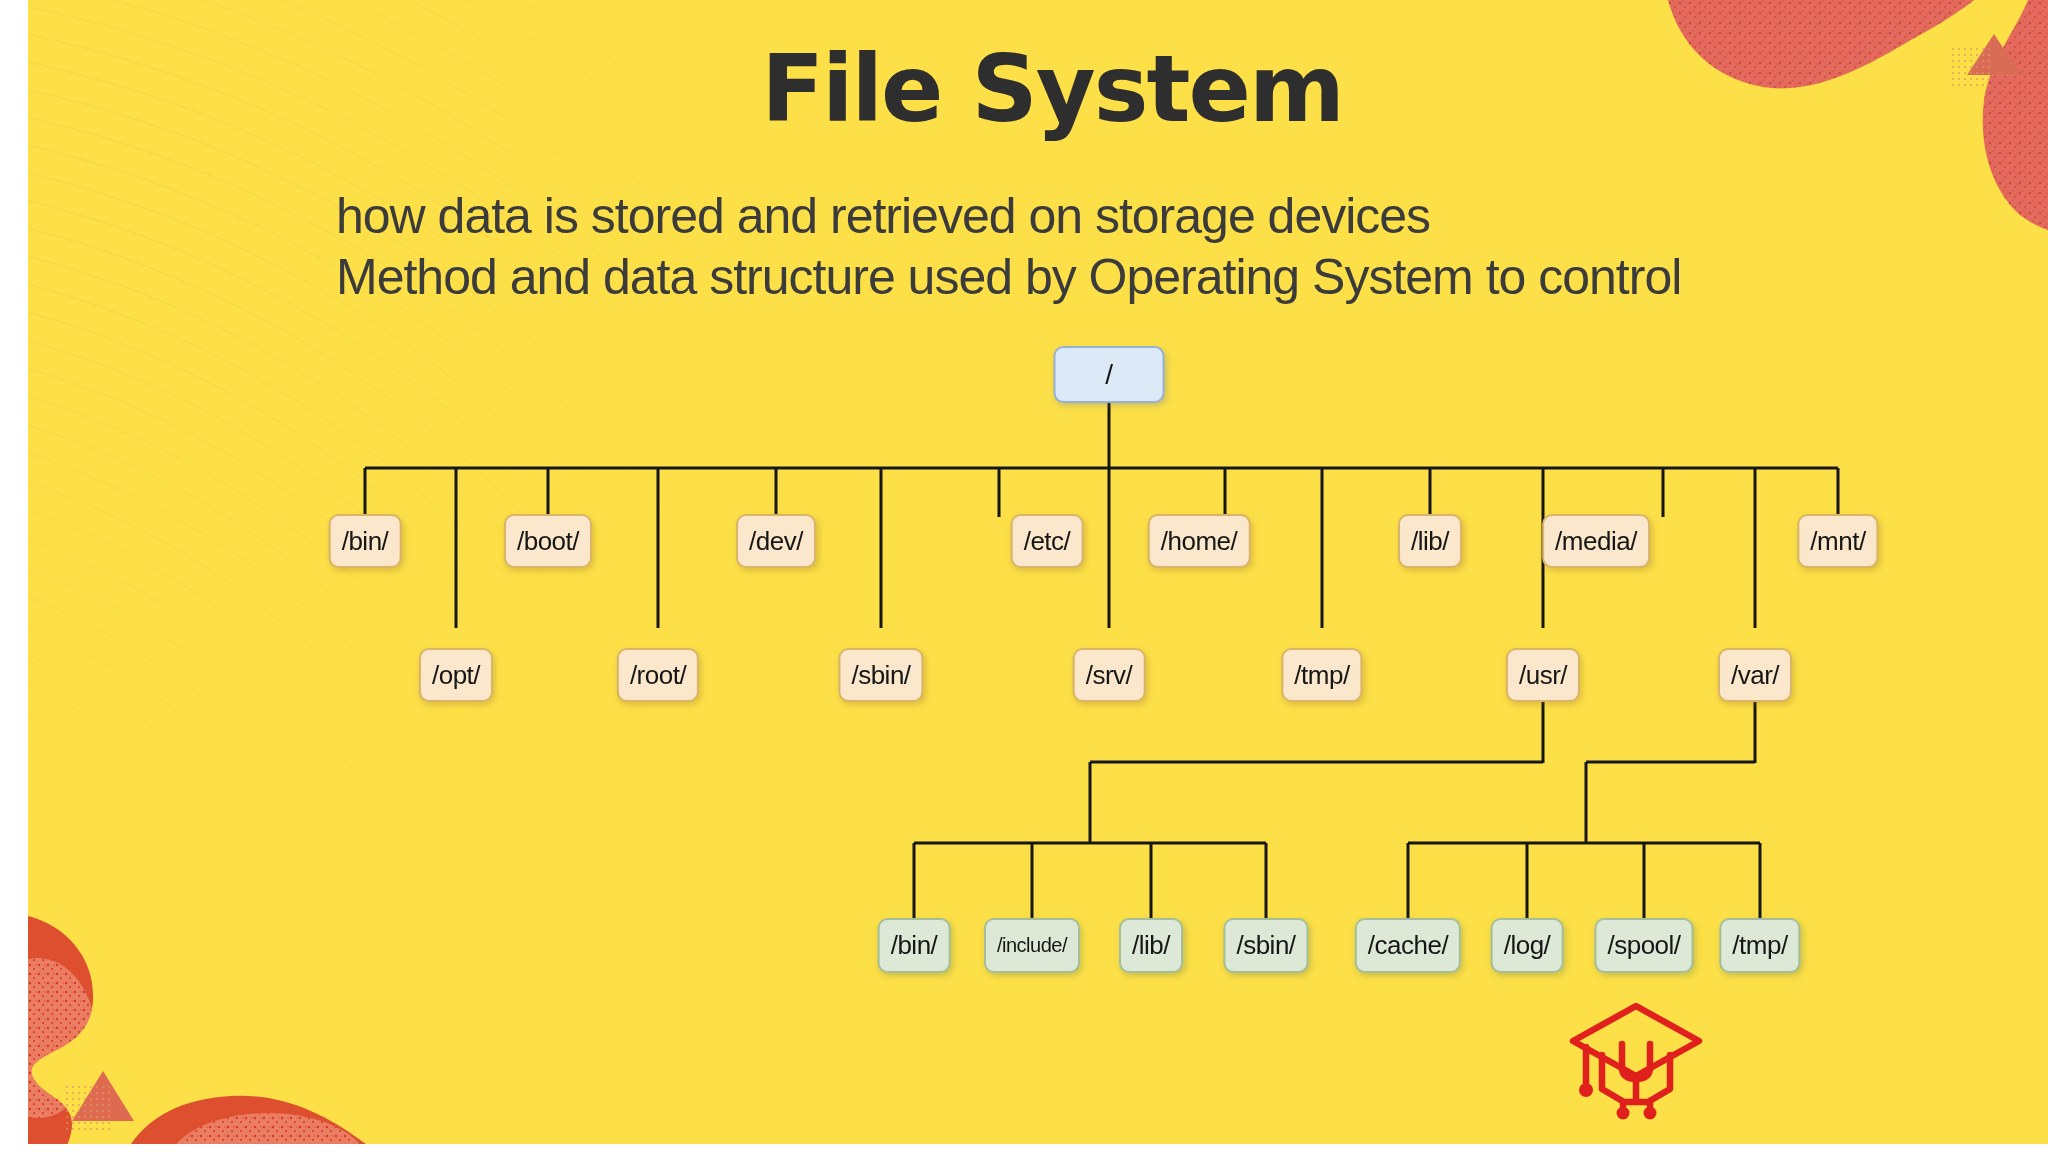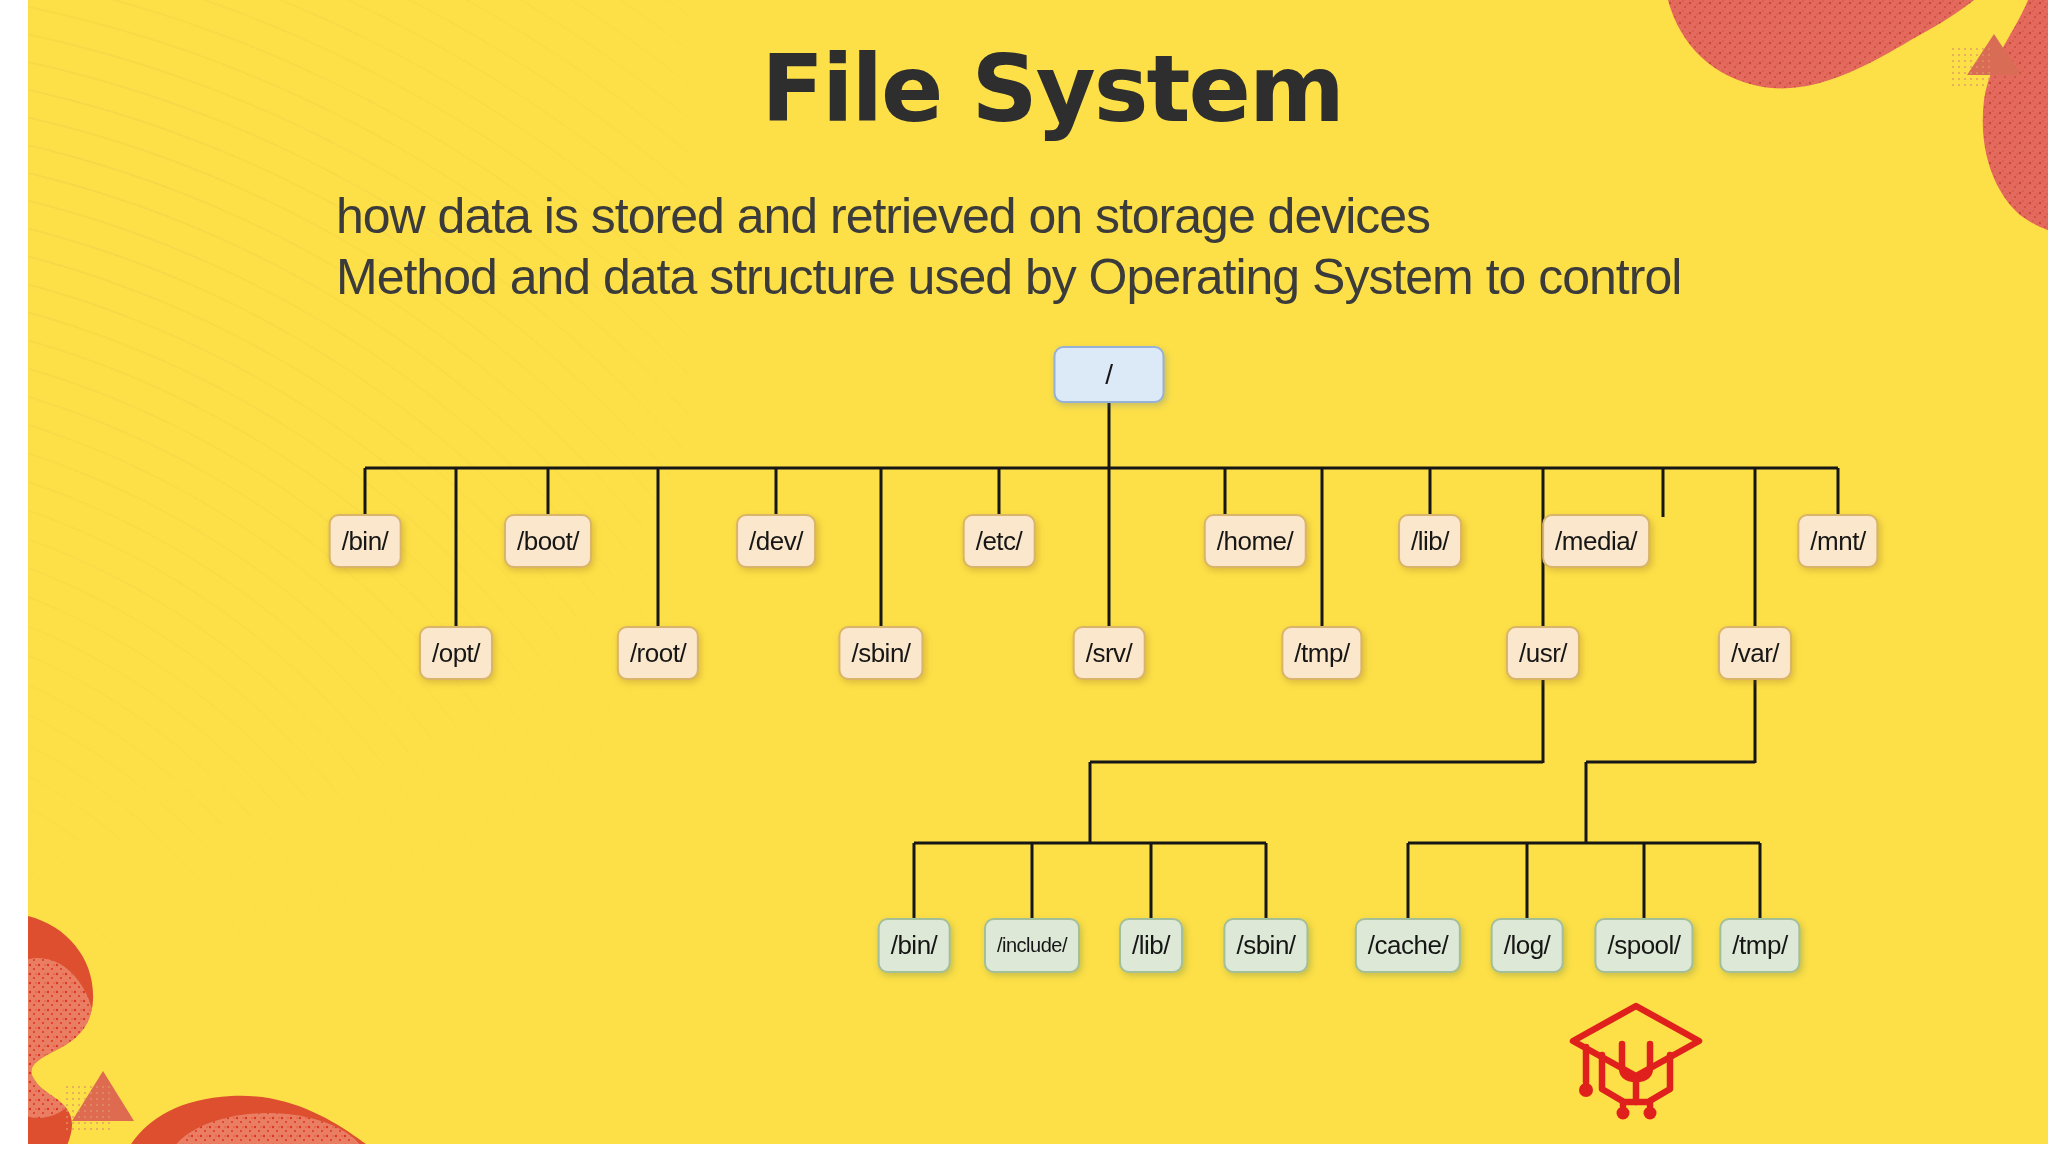--- a/index.html
+++ b/index.html
@@ -19,21 +19,21 @@
     letter-spacing:-2px;color:#2e2e2e;}
   .subtitle{position:absolute;left:308px;top:186px;width:1500px;
     font-size:50px;line-height:61px;letter-spacing:-1px;color:#3b3b3b;}
 
   
   .node{position:absolute;transform:translateX(-50%);box-sizing:border-box;height:54px;
     display:flex;align-items:center;justify-content:center;padding:0 11px;
     border-radius:10px;font-size:26px;letter-spacing:-0.5px;color:#161616;white-space:nowrap;}
   .tan{top:514px;background:#fbe7cb;border:2px solid #d9b469;
     box-shadow:2px 3px 6px rgba(140,100,40,.28);}
-  .tan.lower{top:626px;text-align:center;}
+  .tan.lower{top:648px;text-align:center;}
   .green{top:918px;height:55px;background:#dde9d6;border:2px solid #a3bf9a;
     box-shadow:2px 3px 6px rgba(90,120,80,.3);}
   .small-label{font-size:20px;}
   .root-node{top:346px;left:1081px;width:111px;height:57px;background:#dce9f7;
     border:2px solid #97b1d4;border-radius:10px;font-size:28px;
     box-shadow:2px 3px 6px rgba(90,120,160,.3);}
 
   .connectors{position:absolute;left:0;top:0;}
 
   
@@ -137,22 +137,22 @@
       M1499 843 V920
       M1616 843 V920
       M1732 843 V920"></path>
   </svg>
 
   <div class="node root-node">/</div>
 
   <div class="node tan" style="left:337px">/bin/</div>
   <div class="node tan" style="left:520px">/boot/</div>
   <div class="node tan" style="left:748px">/dev/</div>
-  <div class="node tan" style="left:971px">/etc/</div>
-  <div class="node tan" style="left:1227px">/home/</div>
+  <div class="node tan" style="left:1019px">/etc/</div>
+  <div class="node tan" style="left:1171px">/home/</div>
   <div class="node tan" style="left:1402px">/lib/</div>
   <div class="node tan" style="left:1568px">/media/</div>
   <div class="node tan" style="left:1810px">/mnt/</div>
 
   <div class="node tan lower" style="left:428px">/opt/</div>
   <div class="node tan lower" style="left:630px">/root/</div>
   <div class="node tan lower" style="left:853px">/sbin/</div>
   <div class="node tan lower" style="left:1081px">/srv/</div>
   <div class="node tan lower" style="left:1294px">/tmp/</div>
   <div class="node tan lower" style="left:1515px">/usr/</div>

